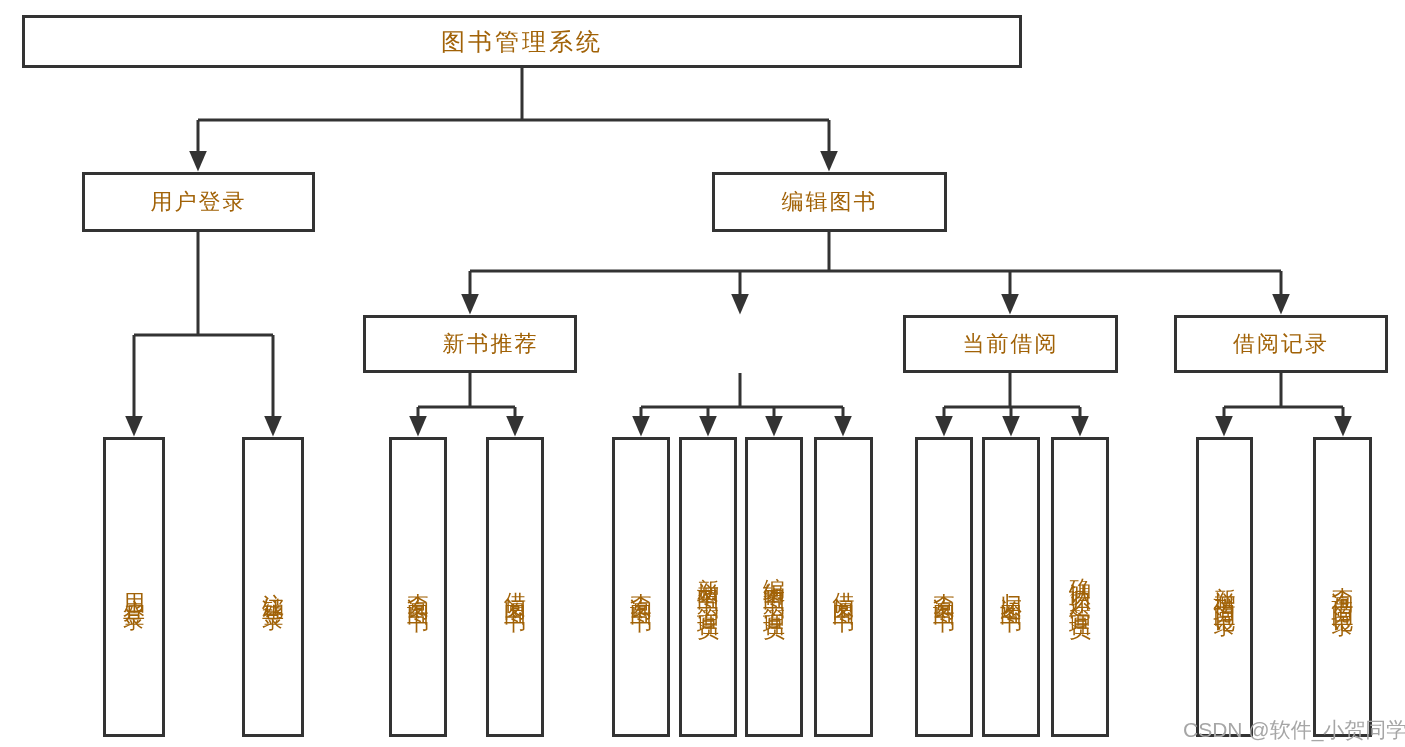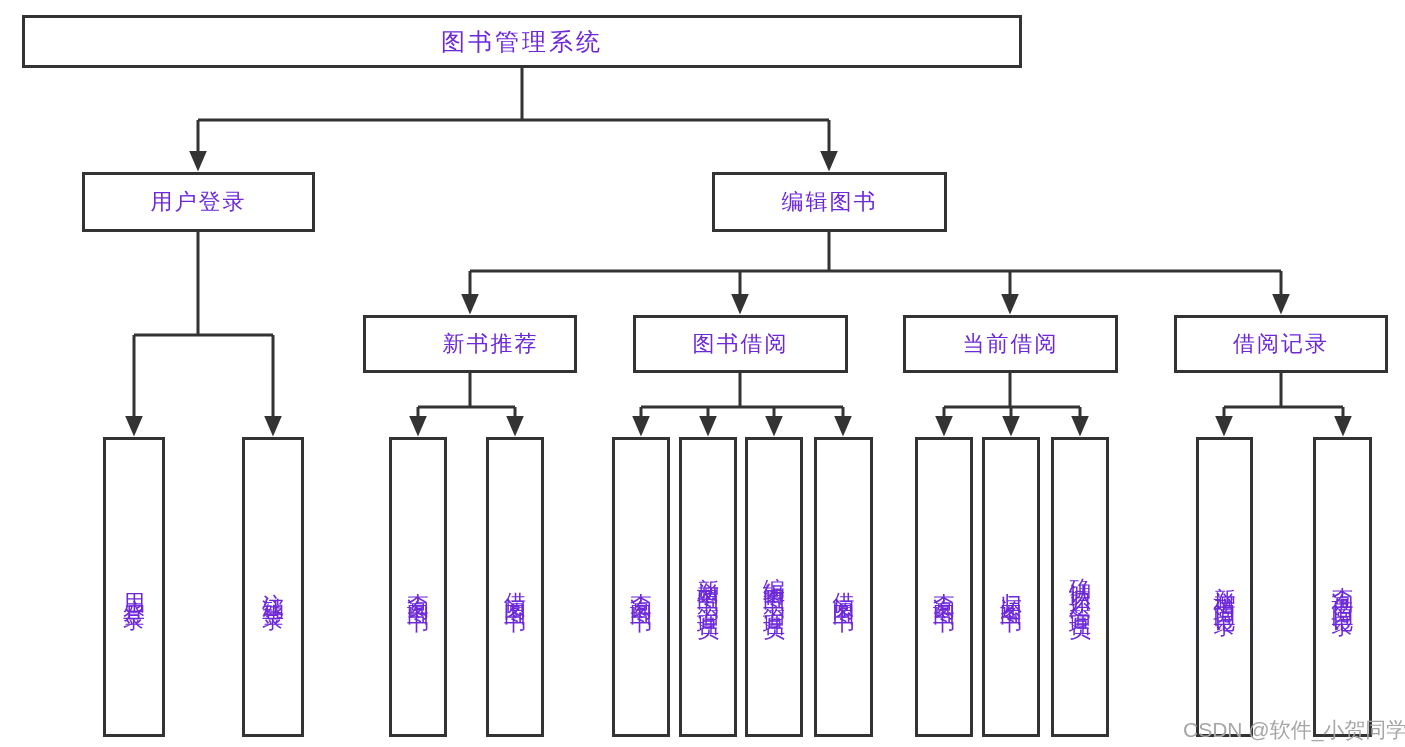--- a/index.html
+++ b/index.html
@@ -17,21 +17,21 @@
     z-index: 1;
   }
   .node {
     position: absolute;
     box-sizing: border-box;
     border: 3px solid #333333;
     background: #ffffff;
     display: flex;
     align-items: center;
     justify-content: center;
-    color: #6d28d9;
+    color: #a16207;
     z-index: 2;
   }
   .node.h span {
     font-size: 22px;
     letter-spacing: 2px;
     white-space: nowrap;
   }
   .node.root span {
     font-size: 24px;
     letter-spacing: 3px;
@@ -122,23 +122,20 @@
   <div class="node h" style="left:82px; top:172px; width:233px; height:60px;">
     <span>用户登录</span>
   </div>
   <div class="node h" style="left:712px; top:172px; width:235px; height:60px;">
     <span>编辑图书</span>
   </div>
 
   <div class="node h" style="left:363px; top:315px; width:214px; height:58px;padding-left:41px;">
     <span>新书推荐</span>
   </div>
-  <div class="node h" style="left:633px; top:315px; width:215px; height:58px;">
-    <span>图书借阅</span>
-  </div>
   <div class="node h" style="left:903px; top:315px; width:215px; height:58px;">
     <span>当前借阅</span>
   </div>
   <div class="node h" style="left:1174px; top:315px; width:214px; height:58px;">
     <span>借阅记录</span>
   </div>
 
   <div class="node v" style="left:103px; top:437px; width:62px; height:300px;">
     <span>用户登录</span>
   </div>

